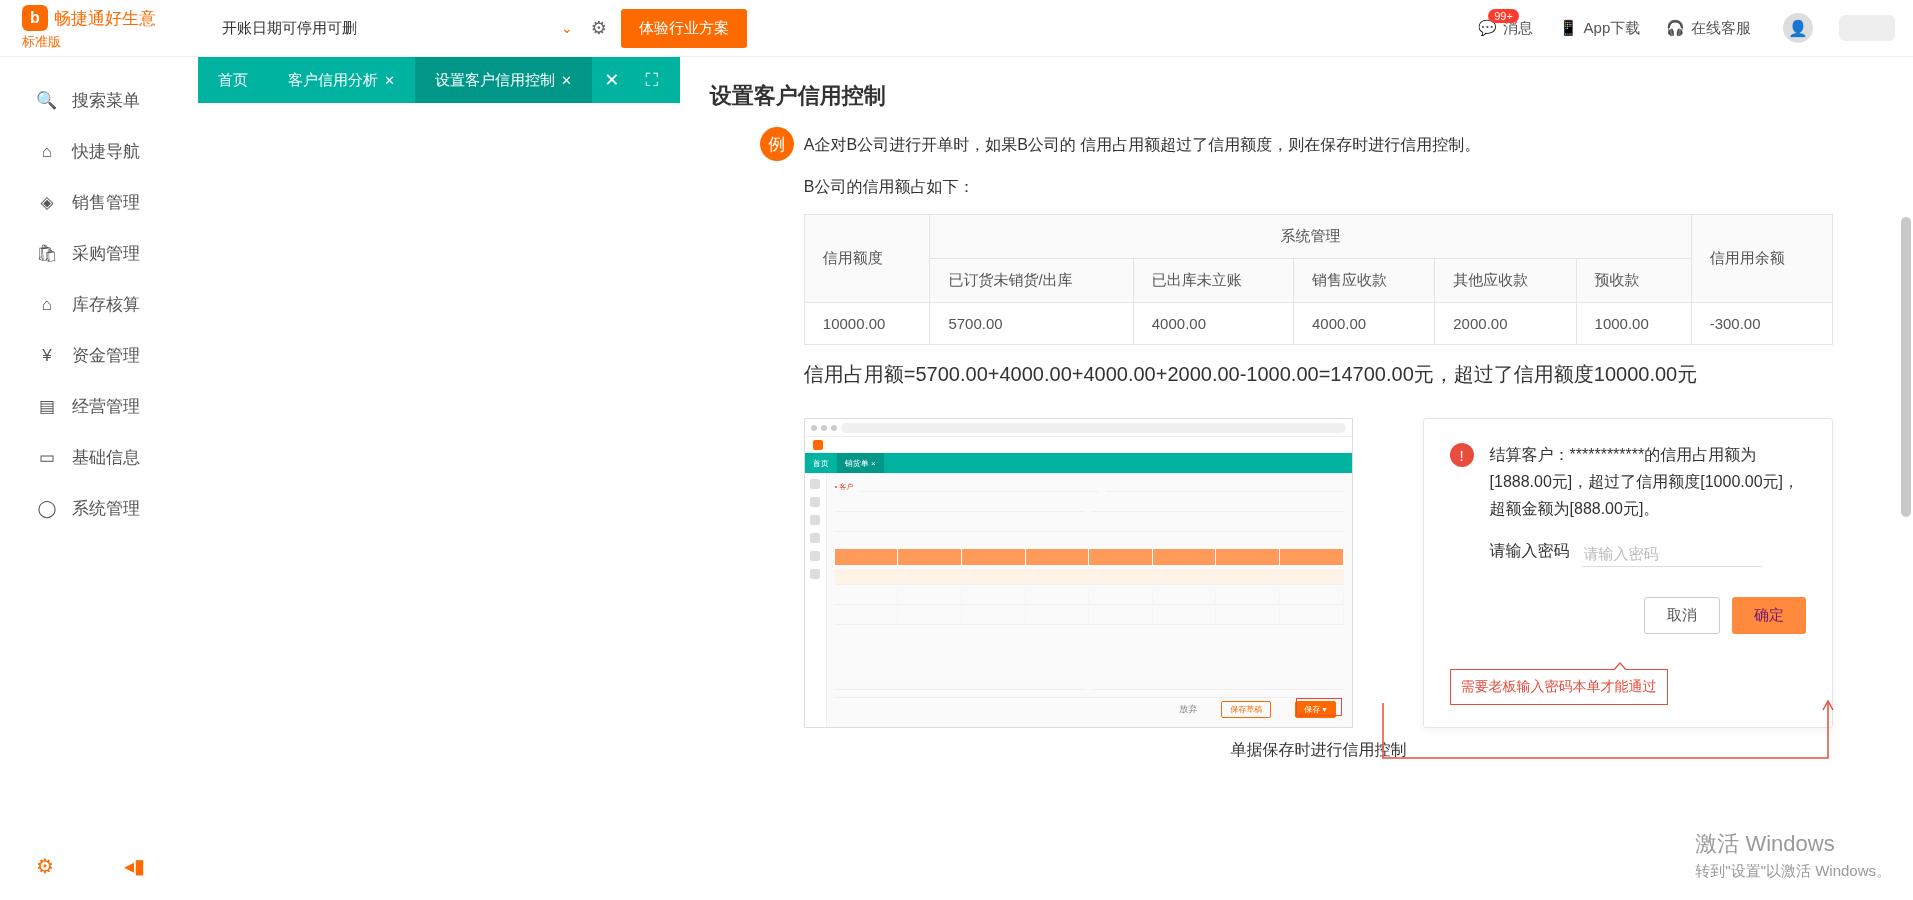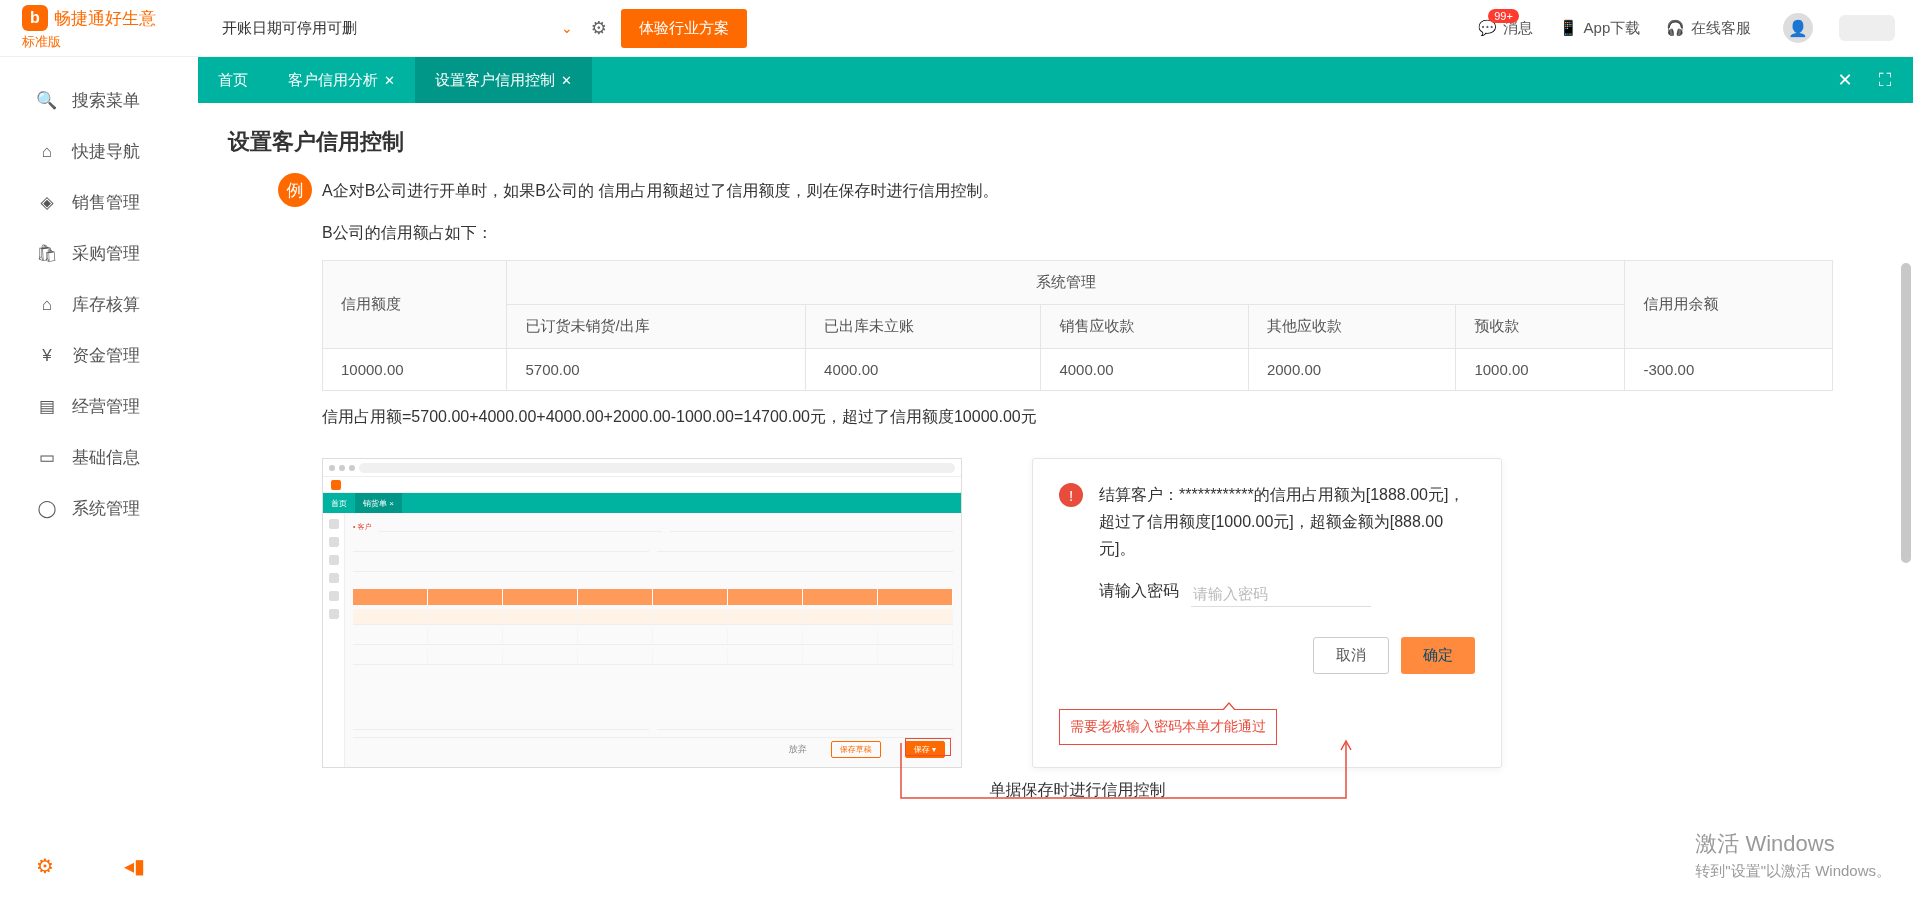--- a/index.html
+++ b/index.html
@@ -25,42 +25,42 @@
 
   
   .main-layout { display: flex; height: calc(900px - 57px); }
   .sidebar { width: 198px; background: #fff; padding-top: 18px; display: flex; flex-direction: column; }
   .sidebar-item { display: flex; align-items: center; gap: 14px; padding: 14px 0 14px 36px; color: #555; font-size: 17px; cursor: pointer; }
   .sidebar-icon { width: 22px; height: 22px; display: inline-flex; align-items: center; justify-content: center; }
   .sidebar-footer { margin-top: auto; display: flex; gap: 70px; padding: 22px 36px; }
   .sidebar-footer .ficon { color: #ff6a00; font-size: 20px; cursor: pointer; }
 
   
-  .content { flex: 1; display: flex; flex-direction: column; background: #fff; }
+  .content { flex: 1; display: flex; flex-direction: row; background: #fff; }
   .tabs { background: #00b3a1; display: flex; align-items: center; height: 46px; padding-right: 8px; }
   .tab { color: #fff; padding: 0 20px; height: 100%; display: flex; align-items: center; gap: 6px; font-size: 15px; cursor: pointer; }
   .tab.active { background: #009688; }
   .tab .close { font-size: 13px; }
   .tabs-spacer { flex: 1; }
   .tab-icon-btn { width: 40px; height: 40px; display:flex;align-items:center;justify-content:center; color:#fff; cursor:pointer; font-size:18px; }
 
   
   .page { flex: 1; overflow-y: auto; padding: 24px 30px 0 30px; position: relative; }
   .page-title { font-size: 22px; color: #333; margin-bottom: 18px; }
   .doc-wrap { padding: 0 50px 40px 50px; }
   .example-badge { display:inline-flex; width:34px;height:34px;border-radius:50%;background:#ff6a00;color:#fff;align-items:center;justify-content:center;font-size:17px;margin-right:10px;vertical-align:middle; position:relative;top:-2px;}
   .intro-line { font-size: 16px; color:#333; margin-bottom:14px; }
   .sub-line { font-size:16px; color:#333; margin-bottom:16px; padding-left:44px;}
 
   
   .ctable { width: 100%; border-collapse: collapse; margin-bottom: 16px; font-size:15px; margin-left:44px; width:calc(100% - 44px); }
   .ctable th, .ctable td { border: 1px solid #e5e5e5; padding: 12px 18px; text-align: left; color:#555;}
   .ctable th { background: #fafafa; font-weight: normal; }
   .neg { color: #e74c3c; }
-  .calc-line { font-size:16px; color:#333; margin-bottom:30px; padding-left:44px;}
+  .calc-line { font-size:20px; color:#333; margin-bottom:30px; padding-left:44px;}
 
   
   .illus-row { display:flex; gap:70px; padding-left:44px; position:relative; margin-top:30px;}
   .screenshot-mock { width:640px; height:310px; border:1px solid #ddd; background:#fafafa; position:relative; overflow:hidden; font-size:9px; color:#888;}
   .sm-top { height:18px; background:#fff; border-bottom:1px solid #eee; display:flex;align-items:center;padding:0 6px;gap:4px;}
   .sm-dot{width:6px;height:6px;border-radius:50%;background:#ccc;}
   .sm-url{flex:1;height:10px;background:#f0f0f0;border-radius:6px;}
   .sm-header{height:16px;display:flex;align-items:center;padding:0 8px;gap:8px;background:#fff;border-bottom:1px solid #eee;}
   .sm-logo{width:10px;height:10px;background:#ff6a00;border-radius:2px;}
   .sm-tabs{height:20px;background:#00b3a1;display:flex;align-items:center;}
@@ -90,21 +90,21 @@
   .dlg-msg { font-size:16px; color:#333; line-height:1.7; }
   .dlg-input-row { display:flex; align-items:flex-start; gap:12px; margin-top:18px; margin-left:40px;}
   .dlg-input-label { font-size:16px; color:#333; }
   .dlg-input { border:none; border-bottom:1px solid #ddd; padding:4px 2px; font-size:15px; width:180px; outline:none;}
   .dlg-input::placeholder{color:#bbb;}
   .dlg-callout { position:absolute; left:26px; bottom:22px; border:1.5px solid #e74c3c; color:#e74c3c; padding:8px 10px; font-size:14px; background:#fff;}
   .dlg-callout::after{content:"";position:absolute;top:-8px;right:40px;width:0;height:0;border-left:7px solid transparent;border-right:7px solid transparent;border-bottom:8px solid #e74c3c;}
   .dlg-callout::before{content:"";position:absolute;top:-6px;right:41px;width:0;height:0;border-left:6px solid transparent;border-right:6px solid transparent;border-bottom:7px solid #fff;z-index:1;}
   .dlg-actions { display:flex; justify-content:flex-end; gap:12px; margin-top:30px;}
   .btn-sec { padding:8px 22px; border:1px solid #ccc; background:#fff; color:#555; border-radius:3px; font-size:15px; cursor:pointer;}
-  .btn-pri { padding:8px 22px; border:none; background:#ff8a3d; color:#0c4a6e; border-radius:3px; font-size:15px; cursor:pointer;}
+  .btn-pri { padding:8px 22px; border:none; background:#ff8a3d; color:#701a75; border-radius:3px; font-size:15px; cursor:pointer;}
 
   
   .connector-svg{position:absolute; left:608px; top:280px; pointer-events:none;}
 
   .caption { text-align:center; font-size:16px; color:#333; margin-top:12px; padding-left:44px;}
   .scroll-thumb{position:absolute;right:2px;top:160px;width:10px;height:300px;background:#c8c8c8;border-radius:5px;}
 
   
   .win-watermark { position:absolute; right:22px; bottom:18px; color:#9a9a9a; font-size:15px; text-align:left; line-height:1.5; pointer-events:none;}
   .win-watermark .l1{font-size:22px;}

